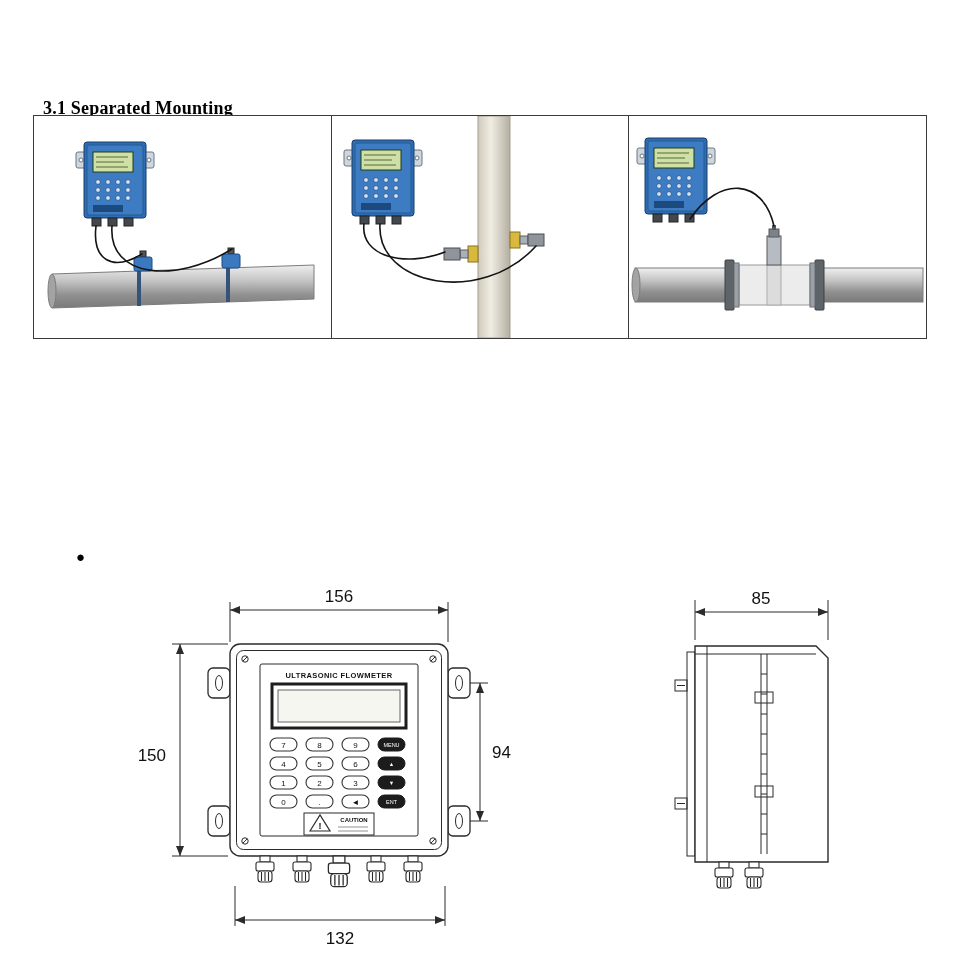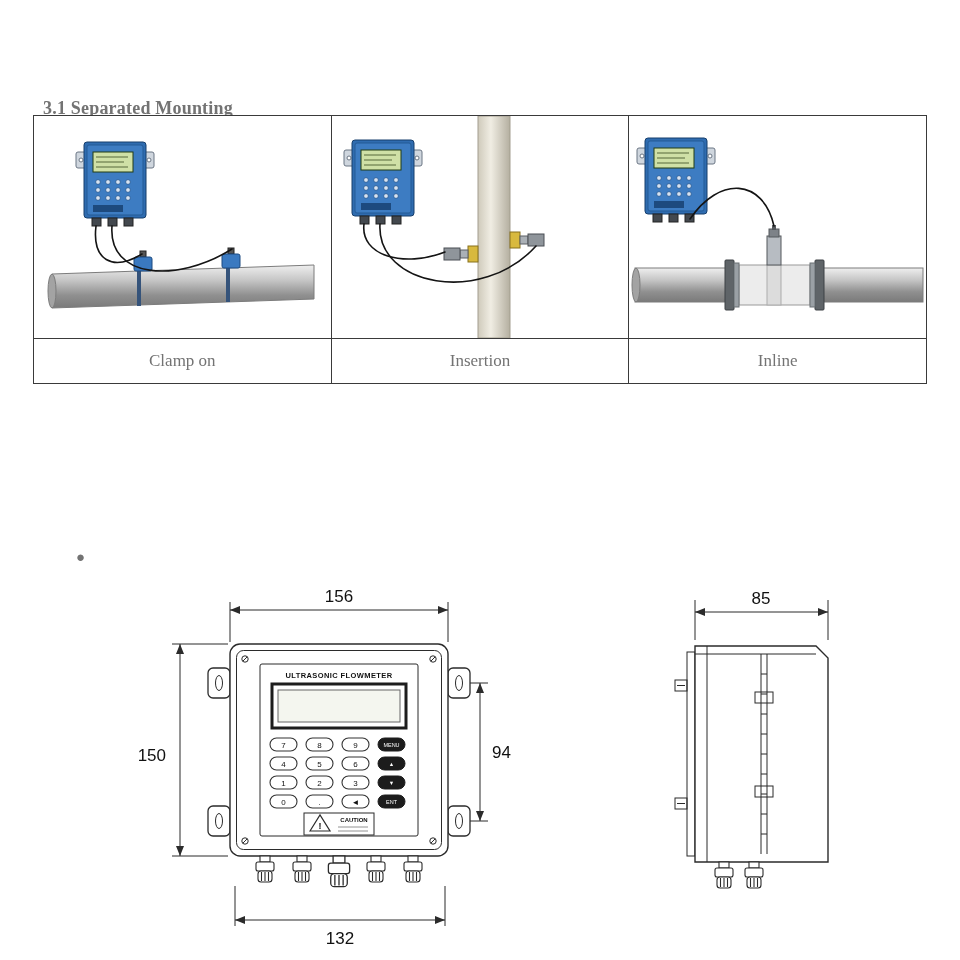--- a/index.html
+++ b/index.html
@@ -1,17 +1,17 @@
 <!DOCTYPE html>
 <html><head>
 <meta charset="utf-8">
 <style>
   *{box-sizing:border-box}
   body{margin:0;background:#ffffff}
-  .page{position:relative;width:960px;height:960px;background:#fff;font-family:"Liberation Serif",serif;color:#737373;overflow:hidden}
+  .page{position:relative;width:960px;height:960px;background:#fff;font-family:"Liberation Serif",serif;color:#000000;overflow:hidden}
   .section-heading{position:absolute;left:43px;top:83px;font-size:18px;font-weight:700;letter-spacing:.2px}
   .mount-table{position:absolute;left:33px;top:115px;width:894px;border:1px solid #3a3a3a;background:#fff}
   .row{display:flex}
   .cell{flex:1 1 0;border-right:1px solid #3a3a3a;position:relative;min-width:0}
   .cell:last-child{border-right:none}
   .img-cell{height:222px;overflow:hidden}
   .label-row{border-top:1px solid #3a3a3a}
   .label-cell{height:44px;display:flex;align-items:center;justify-content:center;font-size:17px}
   .bullet-heading{position:absolute;left:76px;top:550px;display:flex;align-items:center}
   .bullet{font-size:15px;margin-right:28px;line-height:1}
@@ -161,25 +161,20 @@
           <g>
             <rect x="138" y="120" width="14" height="29" fill="#b7bcc2" stroke="#54585c"></rect>
             <rect x="140" y="113" width="10" height="8" fill="#7d8288" stroke="#54585c"></rect>
             <rect x="143" y="109" width="4" height="5" fill="#54585c"></rect>
           </g>
           <path class="cable" d="M 145 110 C 134 62, 90 60, 61 103"></path>
         </svg>
       </div>
 
     </div>
-    <div class="row label-row">
-      <div class="cell label-cell">Clamp on</div>
-      <div class="cell label-cell">Insertion</div>
-      <div class="cell label-cell">Inline</div>
-    </div>
   </div>
 
   <div class="bullet-heading">
     <span class="bullet">●</span>
   </div>
 
   <svg id="frontView" class="drawing" viewBox="0 0 420 368" width="420" height="368">
 
     <use href="#earV" transform="translate(101,99)"></use>
     <use href="#earV" transform="translate(341,99)"></use>

